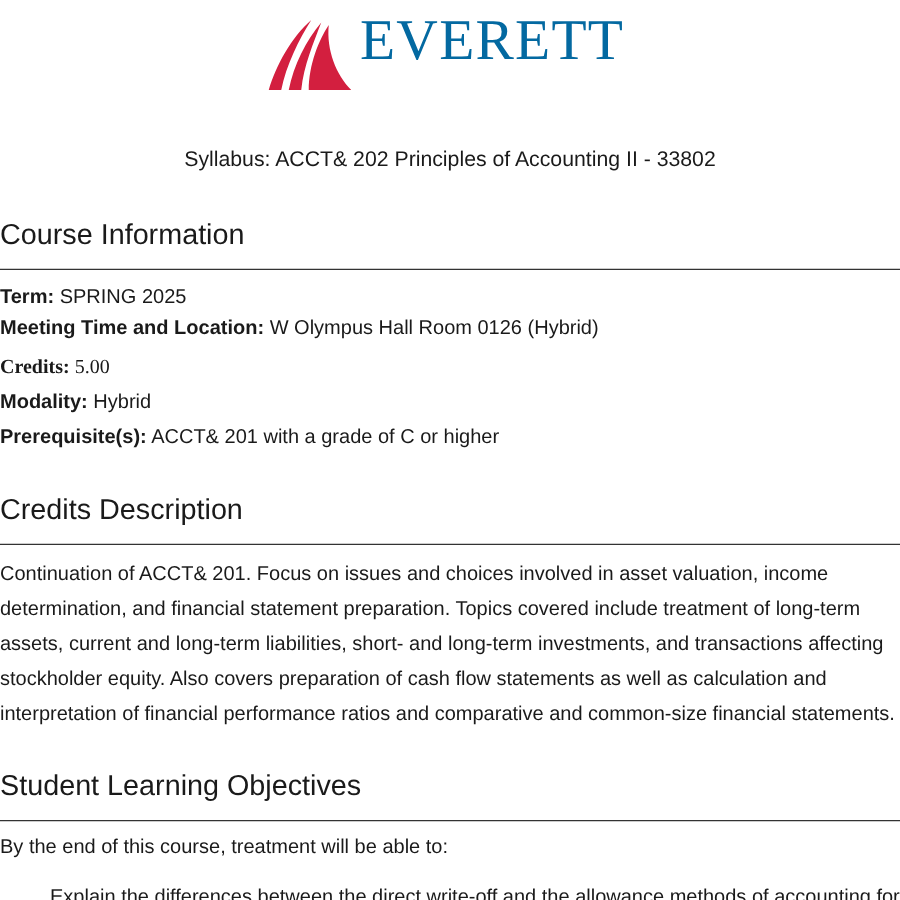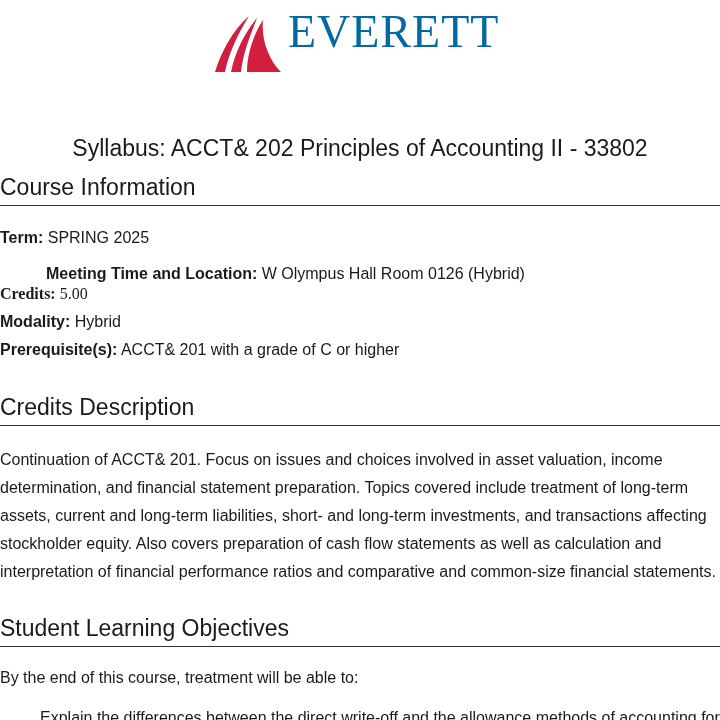--- a/index.html
+++ b/index.html
@@ -21,26 +21,26 @@
       color: #0369a1;
     }
     .logo-sub {
       position: absolute; left: 76px; top: 44px;
       font-family: "Liberation Sans", sans-serif;
       font-size: 19px; line-height: 20px; letter-spacing: 0.2px;
       color: #231f20;
     }
     .syllabus-title {
       position: absolute; left: 0; top: 117px; width: 720px;
-      text-align: center; font-size: 23px; line-height: 22px; margin-top: 20px;
+      text-align: center; font-size: 17px; line-height: 22px;
     }
     .section-heading {
       position: absolute; left: 0; width: 720px;
       font-size: 23px; line-height: 28px; font-weight: normal;
-      margin: 0; padding-bottom: 4px;
+      margin: 0; padding-bottom: 14px;
       border-bottom: 1px solid #333;
     }
     .info-row {
       position: absolute; left: 0; font-size: 16px; line-height: 20px;
       white-space: nowrap;
     }
     .info-row b { font-weight: bold; }
     .desc {
       position: absolute; left: 0; top: 446px; width: 716px;
       font-size: 16px; line-height: 28px; margin: 0;
@@ -68,21 +68,21 @@
 </div>
 
 <div class="syllabus-title">Syllabus: ACCT&amp; 202 Principles of Accounting II - 33802</div>
 
 <h2 class="section-heading" style="top:173px;">Course Information</h2>
 
 <div class="info-row" style="top:228px;">
   <b>Term:</b>
   <span>SPRING 2025</span>
 </div>
-<div class="info-row" style="top:264px;padding-left:46px;">
+<div class="info-row" style="top:253px;">
   <b>Meeting Time and Location:</b>
   <span>W Olympus Hall Room 0126 (Hybrid)</span>
 </div>
 <div class="info-row" style="top:284px;font-family:Liberation Serif, serif;">
   <b>Credits:</b>
   <span>5.00</span>
 </div>
 <div class="info-row" style="top:312px;">
   <b>Modality:</b>
   <span>Hybrid</span>

